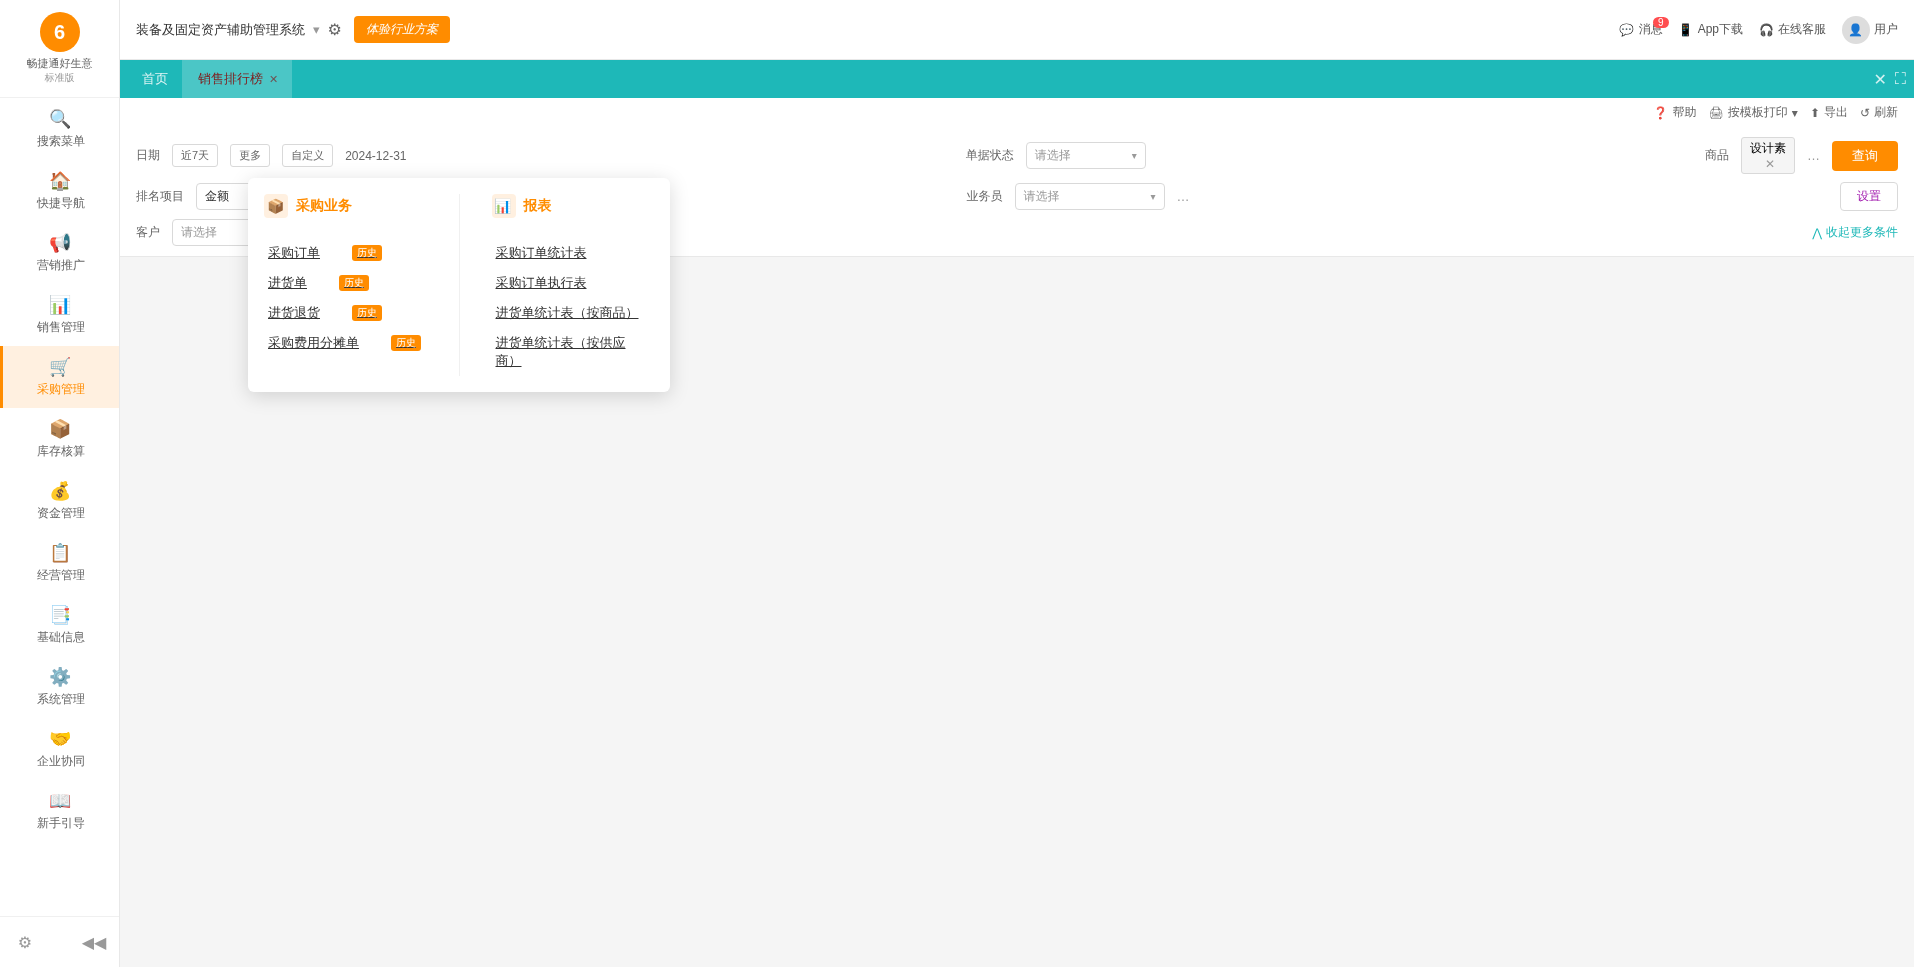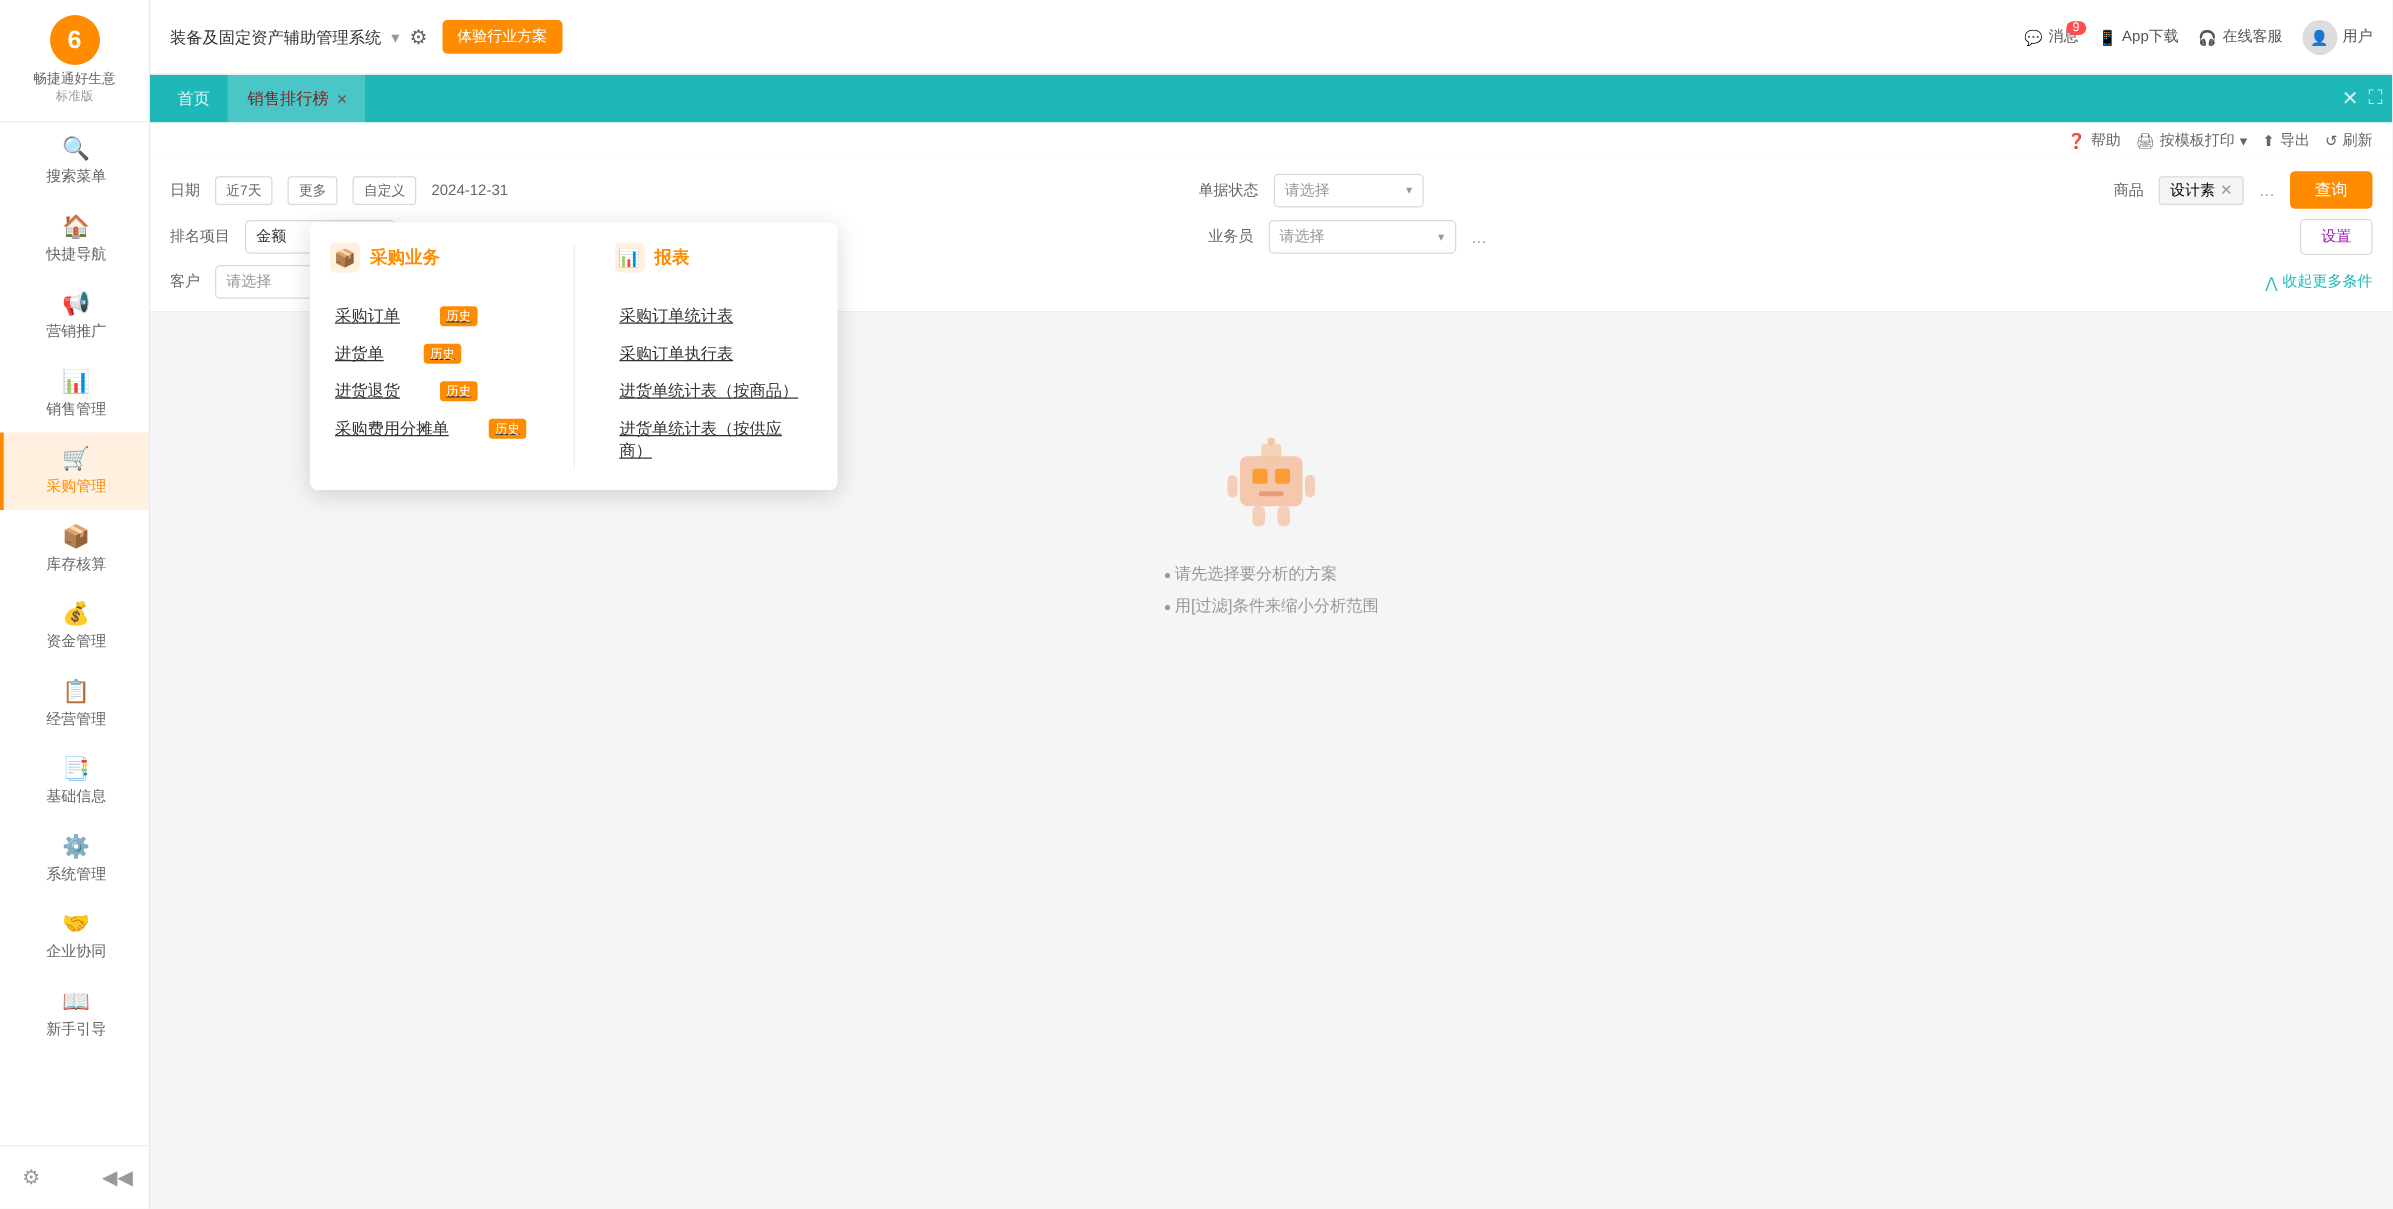--- a/index.html
+++ b/index.html
@@ -116,20 +116,21 @@
       margin-right: 12px;
     }
     .topbar-industry-btn {
       background: #ff8c00;
       color: white;
       border: none;
       padding: 5px 12px;
       border-radius: 4px;
       cursor: pointer;
       font-size: 12px;
+      font-style: italic;
     }
     .topbar-right {
       margin-left: auto;
       display: flex;
       align-items: center;
       gap: 16px;
     }
     .topbar-right-item {
       display: flex;
       align-items: center;
@@ -251,20 +252,21 @@
     }
     .filter-select-arrow { margin-left: auto; color: #999; font-size: 10px; }
     .filter-tag {
       display: flex;
       align-items: center;
       background: #f5f5f5;
       border: 1px solid #d9d9d9;
       border-radius: 3px;
       padding: 2px 8px;
       font-size: 12px;
+      flex-direction: column;
     }
     .filter-tag-close { margin-left: 4px; color: #999; cursor: pointer; }
     .filter-date-btn {
       padding: 3px 8px;
       border: 1px solid #d9d9d9;
       border-radius: 3px;
       cursor: pointer;
       font-size: 11px;
       color: #666;
     }
@@ -565,39 +567,20 @@
         </div>
         <span class="filter-ellipsis">…</span>
         <div style="flex:1"></div>
         <div class="collapse-btn">
           <span>⋀</span>
           <span>收起更多条件</span>
         </div>
       </div>
     </div>
 
-    <div class="empty-state">
-
-      <svg width="100" height="100" viewBox="0 0 100 100">
-        <rect x="25" y="35" width="50" height="40" rx="6" fill="#f5a87b" opacity="0.6"></rect>
-        <rect x="35" y="45" width="12" height="12" rx="2" fill="#ff8c00" opacity="0.7"></rect>
-        <rect x="53" y="45" width="12" height="12" rx="2" fill="#ff8c00" opacity="0.7"></rect>
-        <rect x="40" y="63" width="20" height="4" rx="2" fill="#e07040" opacity="0.5"></rect>
-        <rect x="42" y="25" width="16" height="12" rx="3" fill="#f5c5a0" opacity="0.7"></rect>
-        <rect x="47" y="20" width="6" height="6" rx="3" fill="#f5a87b" opacity="0.6"></rect>
-        <rect x="15" y="50" width="8" height="18" rx="4" fill="#f5a87b" opacity="0.5"></rect>
-        <rect x="77" y="50" width="8" height="18" rx="4" fill="#f5a87b" opacity="0.5"></rect>
-        <rect x="35" y="75" width="10" height="16" rx="4" fill="#f5a87b" opacity="0.5"></rect>
-        <rect x="55" y="75" width="10" height="16" rx="4" fill="#f5a87b" opacity="0.5"></rect>
-      </svg>
-      <ul class="empty-text">
-        <li>请先选择要分析的方案</li>
-        <li>用[过滤]条件来缩小分析范围</li>
-      </ul>
-    </div>
 
     <div class="dropdown-menu">
       <div class="dropdown-cols">
 
         <div class="dropdown-col">
           <div class="dropdown-col-header">
             <div class="dropdown-col-header-icon">📦</div>
             <span>采购业务</span>
           </div>
           <div class="dropdown-item">

